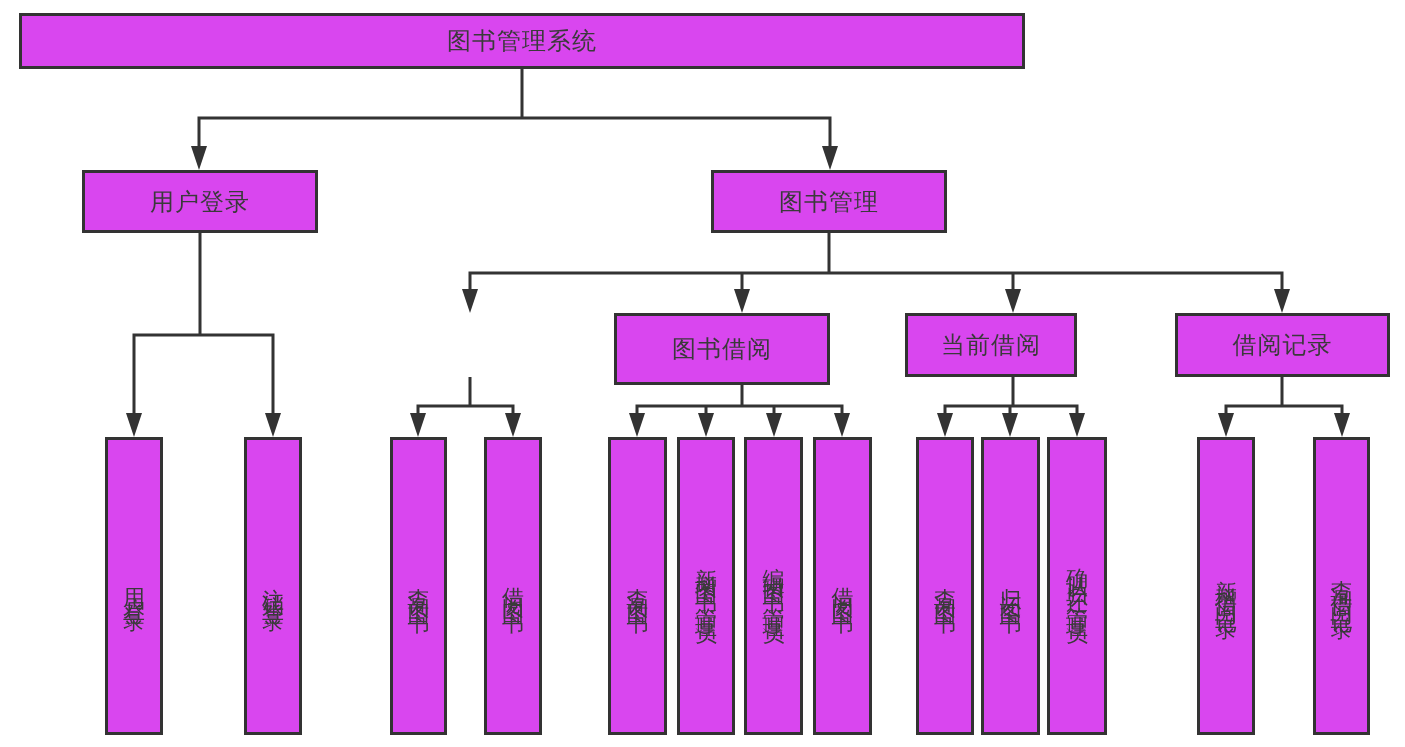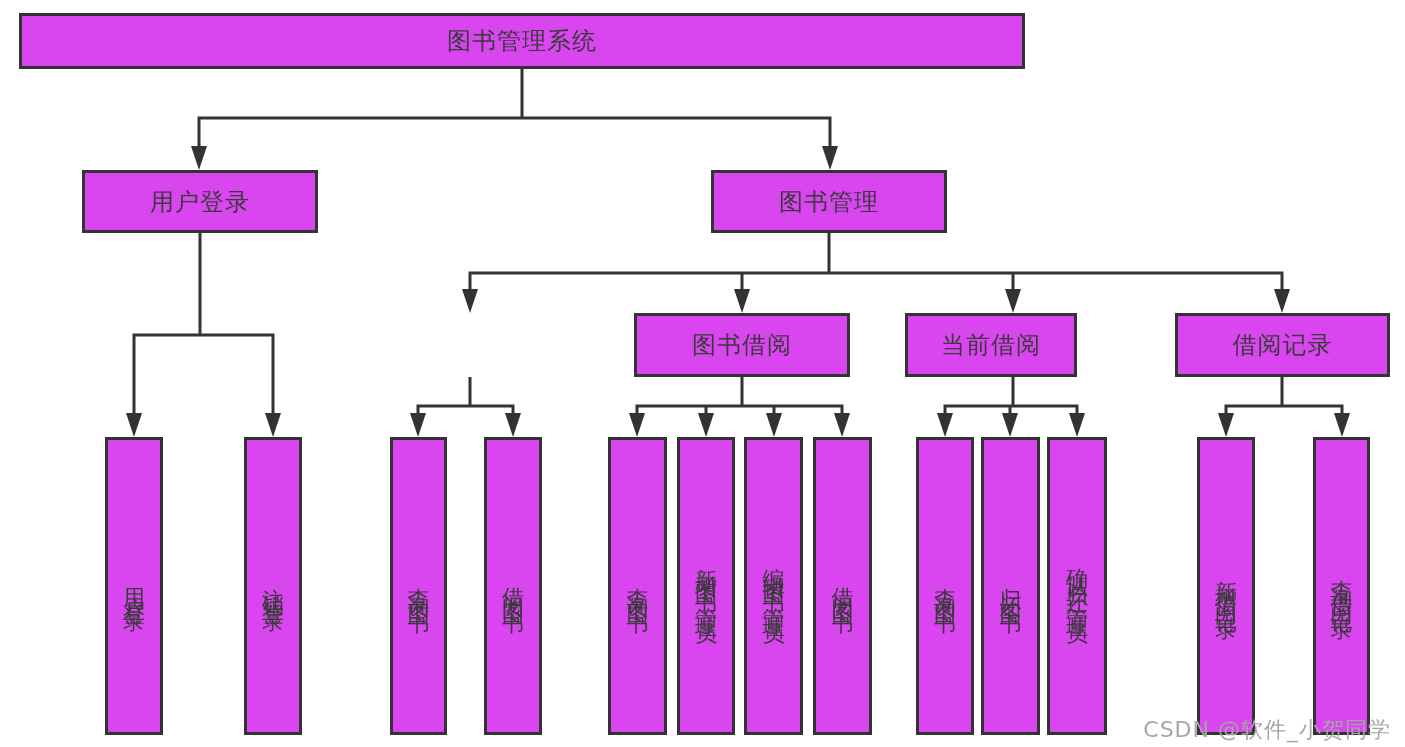--- a/index.html
+++ b/index.html
@@ -82,21 +82,21 @@
     <path class="ln" d="M1282,377 L1282,406 M1224.5,406 L1343.5,406 M1226,406 L1226,415 M1342,406 L1342,415"></path>
     <polygon class="ar" points="1218,413 1234,413 1226,437"></polygon>
     <polygon class="ar" points="1334,413 1350,413 1342,437"></polygon>
   </svg>
 
   <div class="node h" style="left:19px;top:13px;width:1006px;height:56px">图书管理系统</div>
 
   <div class="node h" style="left:82px;top:170px;width:236px;height:63px">用户登录</div>
   <div class="node h" style="left:711px;top:170px;width:236px;height:63px">图书管理</div>
 
-  <div class="node h" style="left:634px;top:313px;width:216px;height:64px">图书借阅</div>
+  <div class="node h" style="left:614px;top:313px;width:216px;height:72px">图书借阅</div>
   <div class="node h" style="left:905px;top:313px;width:172px;height:64px">当前借阅</div>
   <div class="node h" style="left:1175px;top:313px;width:215px;height:64px">借阅记录</div>
 
   <div class="node v" style="left:105px;top:437px;width:58px;height:298px">用户登录</div>
   <div class="node v" style="left:244px;top:437px;width:58px;height:298px">注销登录</div>
 
   <div class="node v" style="left:390px;top:437px;width:57px;height:298px">查询图书</div>
   <div class="node v" style="left:484px;top:437px;width:58px;height:298px">借阅图书</div>
 
   <div class="node v" style="left:608px;top:437px;width:59px;height:298px">查询图书</div>
@@ -104,14 +104,13 @@
   <div class="node v" style="left:744px;top:437px;width:59px;height:298px">编辑图书（管理员）</div>
   <div class="node v" style="left:813px;top:437px;width:59px;height:298px">借阅图书</div>
 
   <div class="node v" style="left:916px;top:437px;width:58px;height:298px">查询图书</div>
   <div class="node v" style="left:981px;top:437px;width:59px;height:298px">归还图书</div>
   <div class="node v" style="left:1047px;top:437px;width:60px;height:298px">确认归还（管理员）</div>
 
   <div class="node v" style="left:1197px;top:437px;width:58px;height:298px">新增借阅记录</div>
   <div class="node v" style="left:1313px;top:437px;width:57px;height:298px">查询借阅记录</div>
 
-  <div class="watermark">CSDN @软件_小贺同学</div>
 </div>
 
 </body></html>

